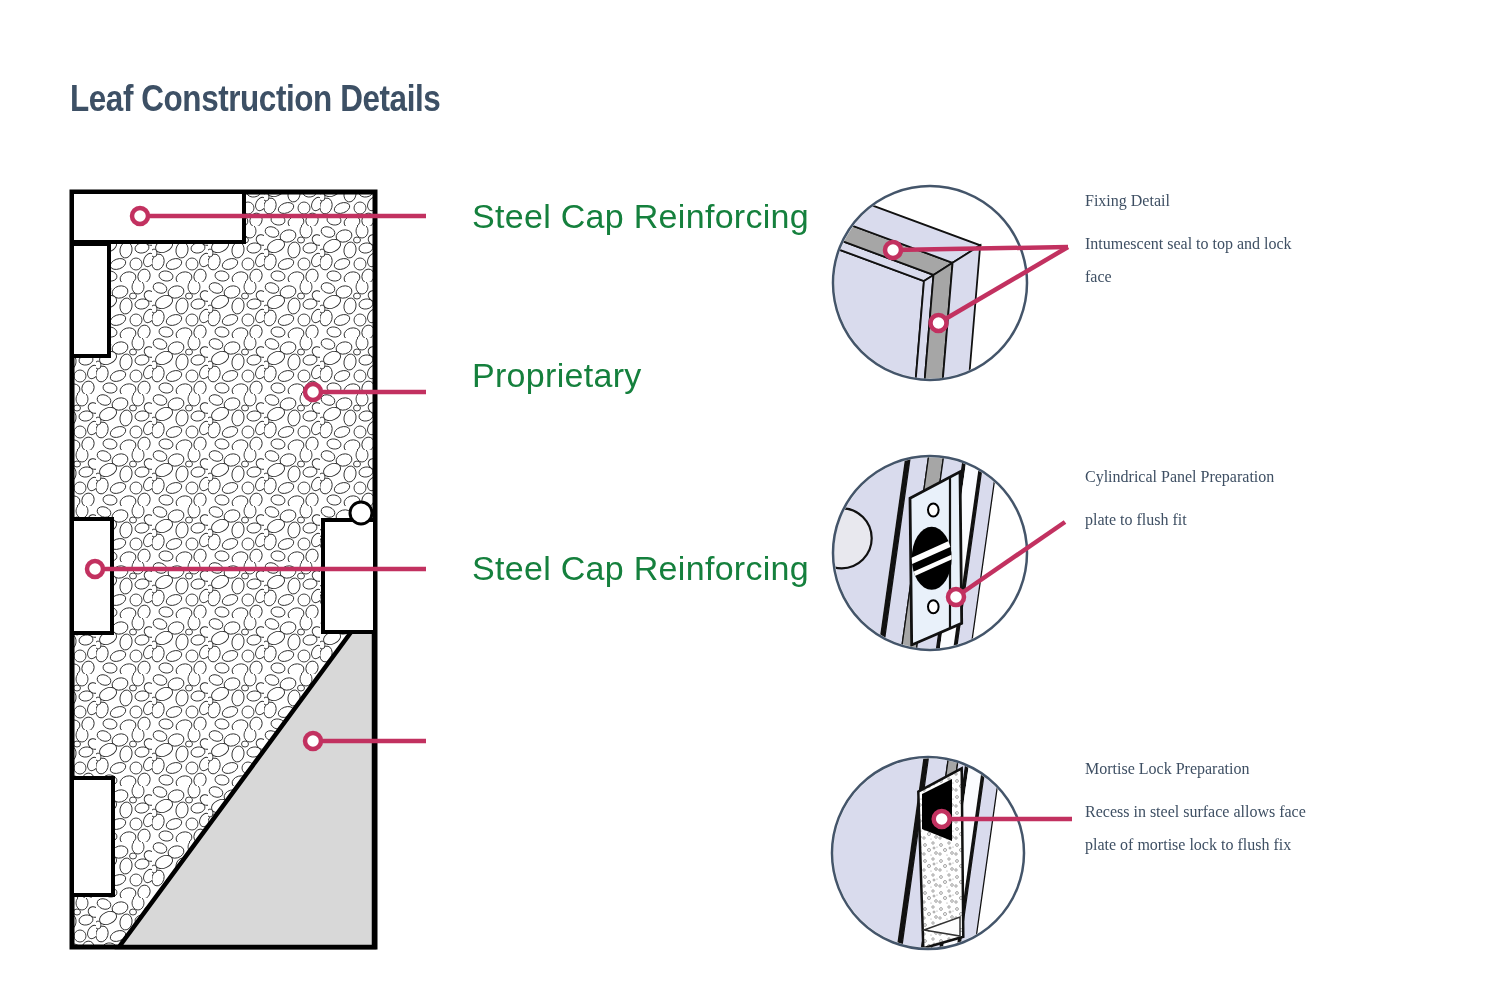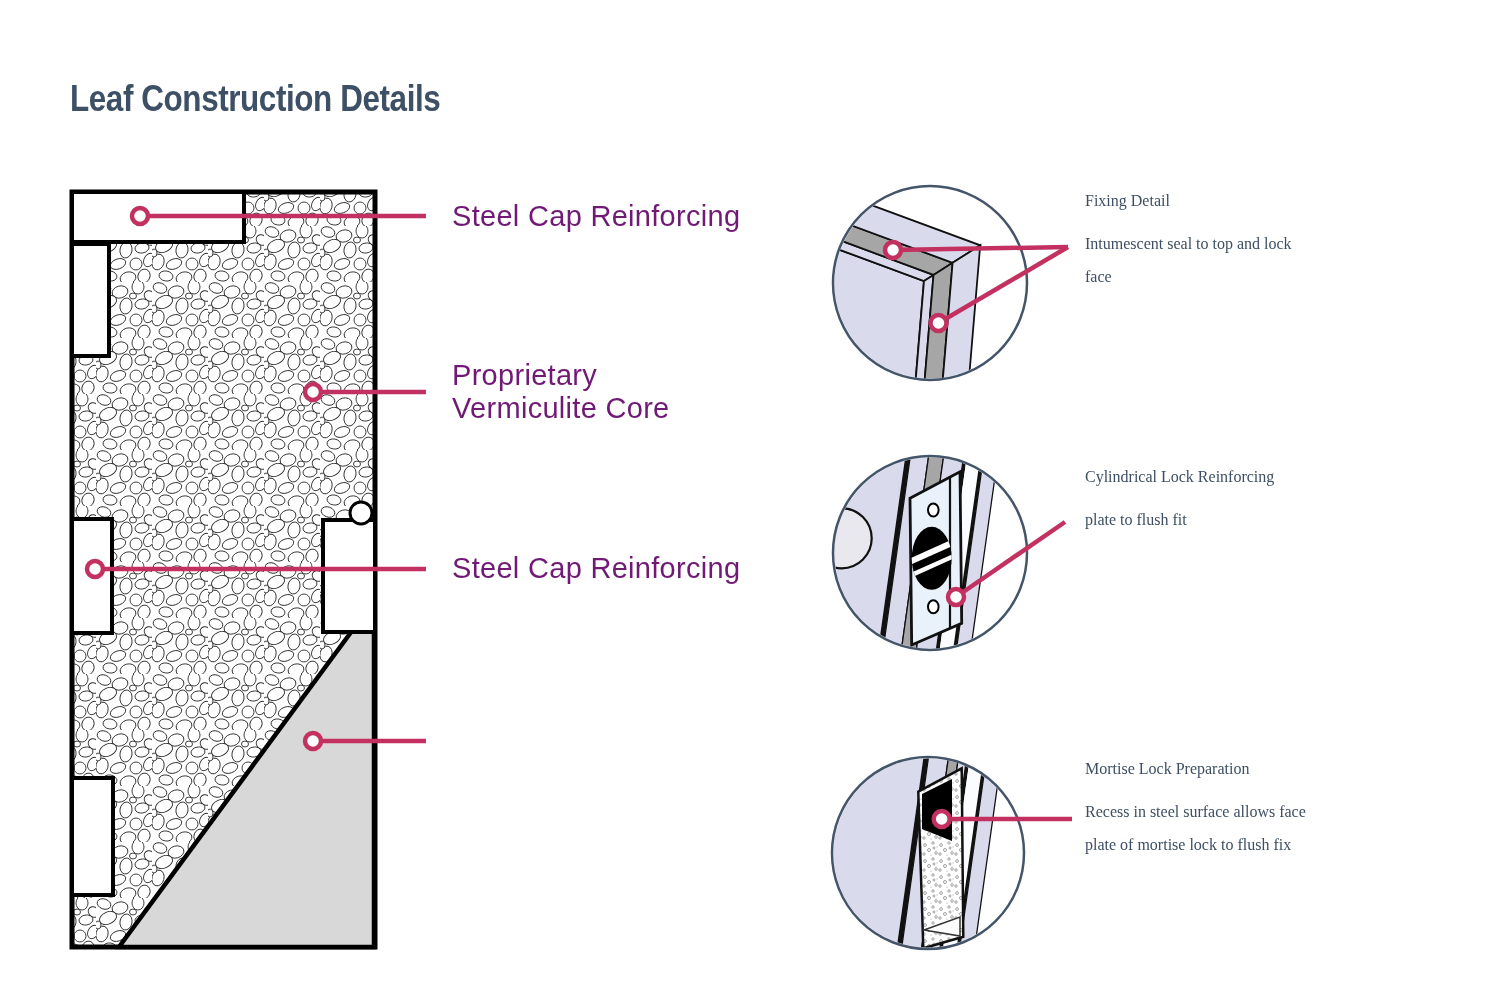--- a/index.html
+++ b/index.html
@@ -1,20 +1,20 @@
 <!DOCTYPE html>
 <html><head>
 <meta charset="utf-8">
 <style>
   html,body{margin:0;padding:0;background:#ffffff;}
   .page{position:relative;width:1320px;height:1004px;background:#fff;overflow:hidden;
         font-family:"Liberation Sans","DejaVu Sans",sans-serif;}
   .title{position:absolute;left:70px;top:78px;font-size:37px;font-weight:700;color:#3d5065;
          letter-spacing:-0.5px;white-space:nowrap;transform:scaleX(0.85);transform-origin:left center;}
-  .door-label{position:absolute;left:452px;font-size:29px;line-height:33px;color:#701a75;
+  .door-label{position:absolute;left:472px;font-size:34px;line-height:33px;color:#15803d;
               letter-spacing:0.3px;white-space:nowrap;}
   .detail-text{position:absolute;left:1085px;width:400px;
                font-family:"Liberation Serif","DejaVu Serif",serif;color:#3e4f63;}
   .detail-text .hd{font-size:16px;line-height:33px;margin-bottom:10px;}
   .detail-text .bd{font-size:16px;line-height:33px;}
   svg{position:absolute;overflow:visible;}
 </style>
 </head>
 <body>
 
@@ -72,21 +72,20 @@
       <circle cx="55" cy="399" r="8"></circle>
       <circle cx="273" cy="571" r="8"></circle>
     </g>
   </svg>
 
   <div class="door-label" style="top:200px">
     <div>Steel Cap Reinforcing</div>
   </div>
   <div class="door-label" style="top:359px">
     <div>Proprietary</div>
-    <div>Vermiculite Core</div>
   </div>
   <div class="door-label" style="top:552px">
     <div>Steel Cap Reinforcing</div>
   </div>
 
   <svg style="left:810px;top:175px" width="270" height="220" viewBox="0 0 270 220">
     <defs>
         <clipPath id="clip1">
           <circle cx="120" cy="108" r="95.5"></circle>
         </clipPath>
@@ -192,21 +191,21 @@
     <line x1="131.7" y1="74" x2="262" y2="74" stroke="#c23160" stroke-width="4.5"></line>
     <circle cx="131.7" cy="74" r="8" fill="#fff" stroke="#c23160" stroke-width="4.5"></circle>
   </svg>
 
   <div class="detail-text" style="top:184px">
     <div class="hd">Fixing Detail</div>
     <div class="bd">Intumescent seal to top and lock</div>
     <div class="bd">face</div>
   </div>
   <div class="detail-text" style="top:460px">
-    <div class="hd">Cylindrical Lock Reinforcing</div>
+    <div class="hd">Cylindrical Panel Preparation</div>
     <div class="bd">plate to flush fit</div>
   </div>
   <div class="detail-text" style="top:752px">
     <div class="hd">Mortise Lock Preparation</div>
     <div class="bd">Recess in steel surface allows face</div>
     <div class="bd">plate of mortise lock to flush fix</div>
   </div>
 
 </div>
 

